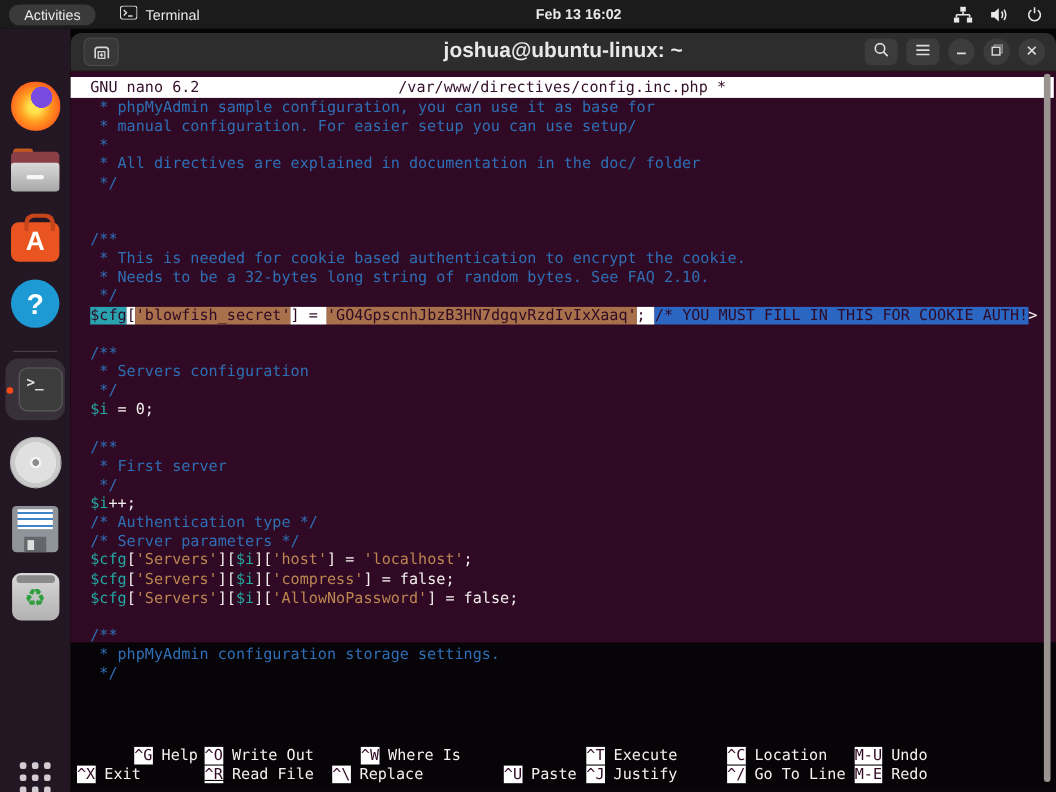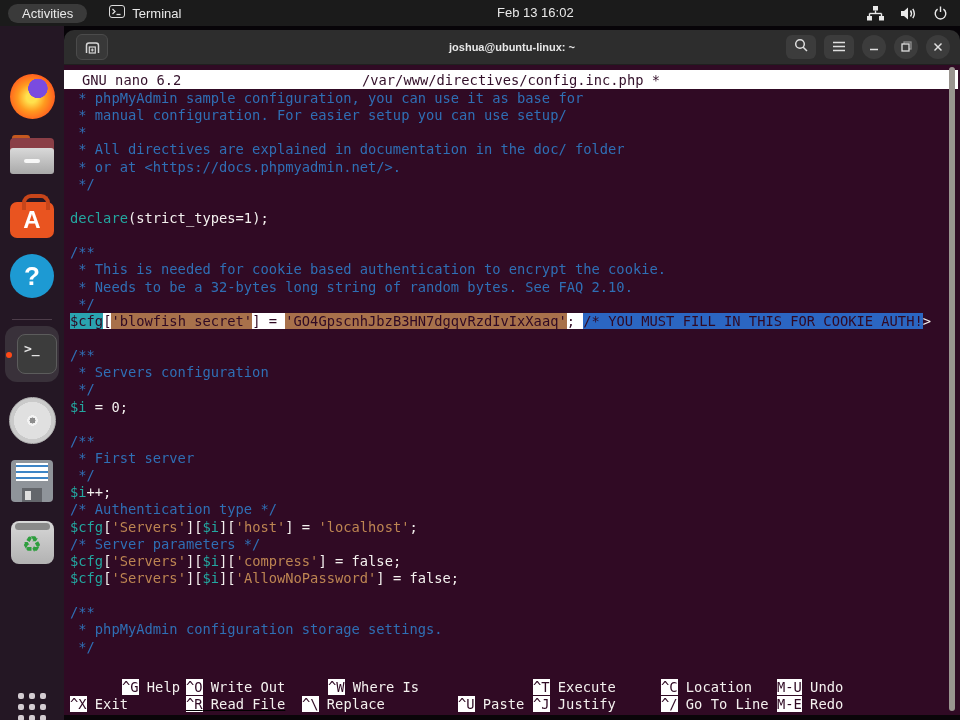--- a/index.html
+++ b/index.html
@@ -4,21 +4,21 @@
 <style>
   html,body{margin:0;padding:0;background:#000;}
   .stage{position:relative;width:960px;height:720px;overflow:hidden;background:#070408;
          font-family:"Liberation Sans",sans-serif;-webkit-font-smoothing:antialiased;}
 
   
   .topbar{position:absolute;left:0;top:0;width:960px;height:26px;background:#1b1b1b;
           display:flex;align-items:center;color:#e9e9e9;font-size:13px;}
   .activities-pill{margin-left:8px;padding:2px 14px;border-radius:13px;background:#3a3a3a;}
   .appmenu{display:flex;align-items:center;gap:7px;margin-left:22px;}
-  .clock{position:absolute;left:497px;top:0;height:24px;display:flex;align-items:center;font-weight:normal;}
+  .clock{position:absolute;left:487px;top:0;height:24px;display:flex;align-items:center;font-weight:bold;}
   .statusicons{position:absolute;right:12px;top:0;height:26px;display:flex;align-items:center;gap:16px;}
   .statusicons svg{display:block;}
 
   
   .dock{position:absolute;left:0;top:26px;width:64px;height:694px;background:#241724;}
   .dock-item{position:absolute;left:8px;width:48px;height:48px;display:flex;align-items:center;justify-content:center;}
   .ff-icon{width:45px;height:45px;border-radius:50%;
      background:
        radial-gradient(circle at 62% 32%, #7a4be0 0 23%, rgba(0,0,0,0) 24%),
        radial-gradient(circle at 48% 52%, #ffe14d 0 16%, #ff9a1f 42%, #ff5d1f 72%, #d92637 100%);}
@@ -54,33 +54,33 @@
   .appgrid{position:absolute;left:15px;top:664px;width:34px;height:34px;display:grid;
      grid-template-columns:repeat(3,1fr);grid-template-rows:repeat(3,1fr);}
   .appgrid span{width:6px;height:6px;border-radius:2px;background:#d3ccd1;margin:auto;}
 
   
   .window{position:absolute;left:64px;top:30px;width:896px;height:685px;border-radius:10px 10px 0 0;overflow:hidden;}
   .titlebar{position:relative;height:34px;background:#2d2d2d;border-bottom:1px solid #201f1f;
      display:flex;align-items:center;color:#e8e8e8;}
   .newtab-btn{margin-left:12px;width:30px;height:24px;border-radius:6px;background:#383838;border:1px solid #4b4b4b;
      display:flex;align-items:center;justify-content:center;}
-  .win-title{position:absolute;left:0;right:0;text-align:center;font-weight:bold;font-size:11px;pointer-events:none;}
+  .win-title{position:absolute;left:0;right:0;text-align:center;font-weight:bold;font-size:19px;pointer-events:none;}
   .tb-right{position:absolute;right:10px;display:flex;align-items:center;gap:8px;}
   .sq-btn{width:30px;height:24px;border-radius:6px;background:#3c3c3c;display:flex;align-items:center;justify-content:center;}
   .circ-btn{width:24px;height:24px;border-radius:50%;background:#3c3c3c;display:flex;align-items:center;justify-content:center;}
 
-  .term{position:relative;height:650px;background:#300a24;
+  .term{position:relative;height:519px;background:#300a24;
      font-family:"DejaVu Sans Mono","Liberation Mono",monospace;font-size:13.75px;}
   .nano-header{position:absolute;left:0;top:5px;right:2px;height:19px;background:#ffffff;color:#33102a;
      display:flex;align-items:center;}
   .nano-version{margin-left:18px;white-space:pre;}
   .nano-path{position:absolute;left:0;right:0;text-align:center;white-space:pre;}
   #code{position:absolute;left:6px;top:25px;right:0;}
-  .row{height:17.15px;line-height:17.15px;white-space:pre;}
+  .row{height:17.15px;line-height:17.15px;white-space:pre;margin-left:12px;}
   :root{--bg:#300a24;--blue:#2f6fb5;--cyan:#23a7a0;--orange:#bd8552;--white:#f4f1ef;}
   .tk-c{color:var(--blue);}
   .tk-v{color:var(--cyan);}
   .tk-s{color:var(--orange);}
   .tk-w{color:var(--white);}
   .tk-vS{background:#2aa3b0;color:var(--bg);}
   .tk-sS{background:#a8714b;color:var(--bg);}
   .tk-wS{background:#ffffff;color:var(--bg);}
   .tk-cS{background:#2b66c2;color:var(--bg);}
   .tk-cont{color:var(--white);}
@@ -238,43 +238,41 @@
     <div class="term">
       <div class="nano-header">
         <span class="nano-version">GNU nano 6.2</span>
         <span class="nano-path">/var/www/directives/config.inc.php *</span>
       </div>
       <div id="code">
           <div class="row"><span class="tk-c"> * phpMyAdmin sample configuration, you can use it as base for</span></div>
           <div class="row"><span class="tk-c"> * manual configuration. For easier setup you can use setup/</span></div>
           <div class="row"><span class="tk-c"> *</span></div>
           <div class="row"><span class="tk-c"> * All directives are explained in documentation in the doc/ folder</span></div>
-          <div class="row"><span class="tk-c"> * or at &lt;https://docs.phpmyadmin.net/&gt;.</span></div>
-          <div class="row"><span class="tk-c"> */</span></div>
-          <div class="row">&nbsp;</div>
-          <div class="row"><span class="tk-v">declare</span><span class="tk-w">(strict_types=1);</span></div>
+          <div class="row"><span class="tk-c"> */</span></div>
+          <div class="row">&nbsp;</div>
           <div class="row">&nbsp;</div>
           <div class="row"><span class="tk-c">/**</span></div>
           <div class="row"><span class="tk-c"> * This is needed for cookie based authentication to encrypt the cookie.</span></div>
           <div class="row"><span class="tk-c"> * Needs to be a 32-bytes long string of random bytes. See FAQ 2.10.</span></div>
           <div class="row"><span class="tk-c"> */</span></div>
           <div class="row"><span class="tk-vS">$cfg</span><span class="tk-wS">[</span><span class="tk-sS">'blowfish_secret'</span><span class="tk-wS">] = </span><span class="tk-sS">'GO4GpscnhJbzB3HN7dgqvRzdIvIxXaaq'</span><span class="tk-wS">; </span><span class="tk-cS">/* YOU MUST FILL IN THIS FOR COOKIE AUTH!</span><span class="tk-cont">&gt;</span></div>
           <div class="row">&nbsp;</div>
           <div class="row"><span class="tk-c">/**</span></div>
           <div class="row"><span class="tk-c"> * Servers configuration</span></div>
           <div class="row"><span class="tk-c"> */</span></div>
           <div class="row"><span class="tk-v">$i</span><span class="tk-w"> = 0;</span></div>
           <div class="row">&nbsp;</div>
           <div class="row"><span class="tk-c">/**</span></div>
           <div class="row"><span class="tk-c"> * First server</span></div>
           <div class="row"><span class="tk-c"> */</span></div>
           <div class="row"><span class="tk-v">$i</span><span class="tk-w">++;</span></div>
           <div class="row"><span class="tk-c">/* Authentication type */</span></div>
+          <div class="row"><span class="tk-c">/* Server parameters */</span></div>
           <div class="row"><span class="tk-v">$cfg</span><span class="tk-w">[</span><span class="tk-s">'Servers'</span><span class="tk-w">][</span><span class="tk-v">$i</span><span class="tk-w">][</span><span class="tk-s">'host'</span><span class="tk-w">] = </span><span class="tk-s">'localhost'</span><span class="tk-w">;</span></div>
-          <div class="row"><span class="tk-c">/* Server parameters */</span></div>
           <div class="row"><span class="tk-v">$cfg</span><span class="tk-w">[</span><span class="tk-s">'Servers'</span><span class="tk-w">][</span><span class="tk-v">$i</span><span class="tk-w">][</span><span class="tk-s">'compress'</span><span class="tk-w">] = false;</span></div>
           <div class="row"><span class="tk-v">$cfg</span><span class="tk-w">[</span><span class="tk-s">'Servers'</span><span class="tk-w">][</span><span class="tk-v">$i</span><span class="tk-w">][</span><span class="tk-s">'AllowNoPassword'</span><span class="tk-w">] = false;</span></div>
           <div class="row">&nbsp;</div>
           <div class="row"><span class="tk-c">/**</span></div>
           <div class="row"><span class="tk-c"> * phpMyAdmin configuration storage settings.</span></div>
           <div class="row"><span class="tk-c"> */</span></div>
         </div>
       <div id="shortcuts">
           <div class="sc" style="left: 16px; top: 0px; margin-left: 36px;"><span class="sckey">^G</span><span class="sclabel"> Help</span></div>
           <div class="sc" style="left: 0px; top: 17.15px;"><span class="sckey">^X</span><span class="sclabel"> Exit</span></div>

